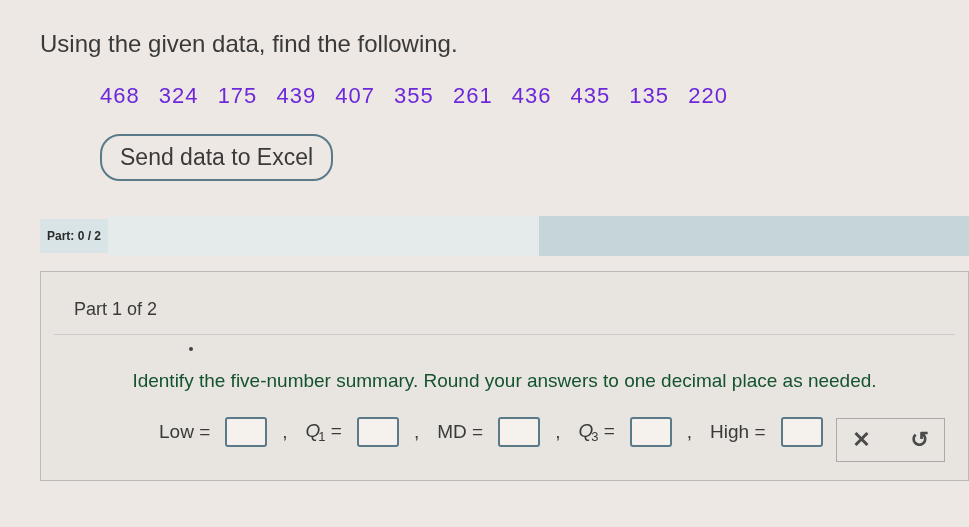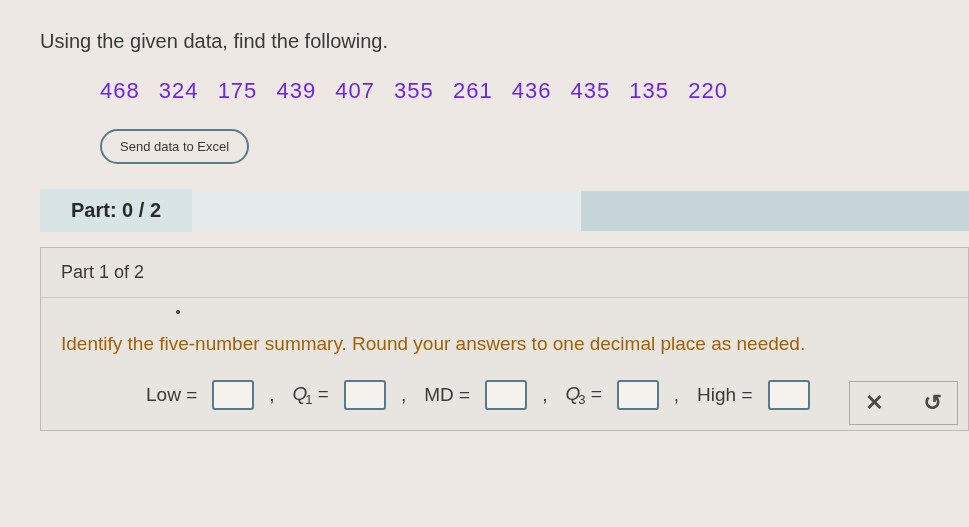--- a/index.html
+++ b/index.html
@@ -12,87 +12,88 @@
       background: #ede8e4;
       width: 969px;
       height: 527px;
       overflow: hidden;
       color: #333;
     }
     .container {
       padding: 30px 0 0 40px;
     }
     .instruction {
-      font-size: 20px;
+      font-size: 24px;
       color: #3a3a3a;
       margin-bottom: 25px;
     }
     .data-row {
       font-size: 22px;
       color: #6d28d9;
       margin-left: 60px;
       margin-bottom: 25px;
       letter-spacing: 1px;
       word-spacing: 12px;
     }
     .excel-button {
       display: inline-block;
       margin-left: 60px;
       padding: 8px 18px;
       border: 2px solid #5a7a8a;
       border-radius: 20px;
-      font-size: 13px;
+      font-size: 23px;
       color: #3a3a3a;
       background: transparent;
       cursor: pointer;
-      margin-bottom: 25px;
+      margin-bottom: 35px;
     }
     .part-header {
       display: flex;
       align-items: center;
       margin-bottom: 15px;
     }
     .part-label {
       background: #d8e4e6;
-      padding: 10px 31px;
-      font-size: 20px;
+      padding: 10px 7px;
+      font-size: 12px;
       font-weight: bold;
       color: #2a2a2a;
       white-space: nowrap;
     }
     .progress-bar {
       height: 40px;
       flex: 1;
       background: #c5d5d8;
       position: relative;
     }
     .progress-fill {
       height: 100%;
       width: 50%;
       background: #e5eaeb;
     }
     .part-section {
       border: 1px solid #bbb;
       background: #e8e5e0;
-      padding: 0;
+      padding: 13px;
     }
     .part-title {
       padding: 14px 20px;
       font-size: 18px;
       color: #3a3a3a;
       border-bottom: 1px solid #ccc;
     }
     .part-body {
       padding: 35px 20px 20px 20px;
       position: relative;
     }
     .question-text {
       font-size: 19px;
-      color: #a16207;
+      color: #14532d;
       margin-bottom: 25px;
+      text-align: center;
     }
     .answer-row {
       display: flex;
       align-items: center;
       gap: 15px;
       margin-left: 85px;
       font-size: 19px;
       color: #3a3a3a;
     }
     .answer-label {

